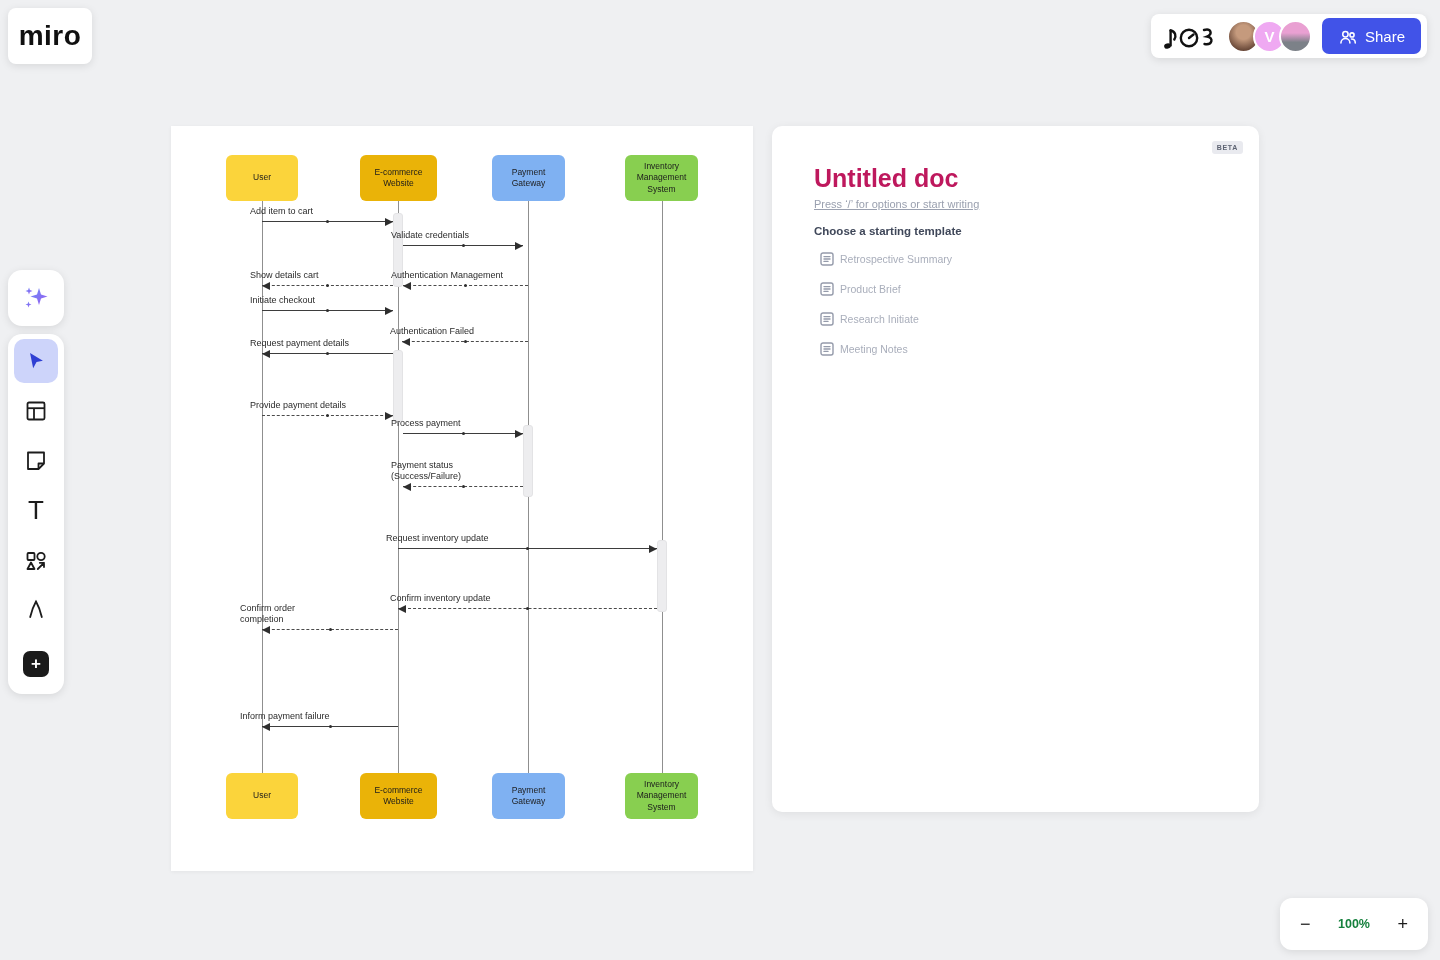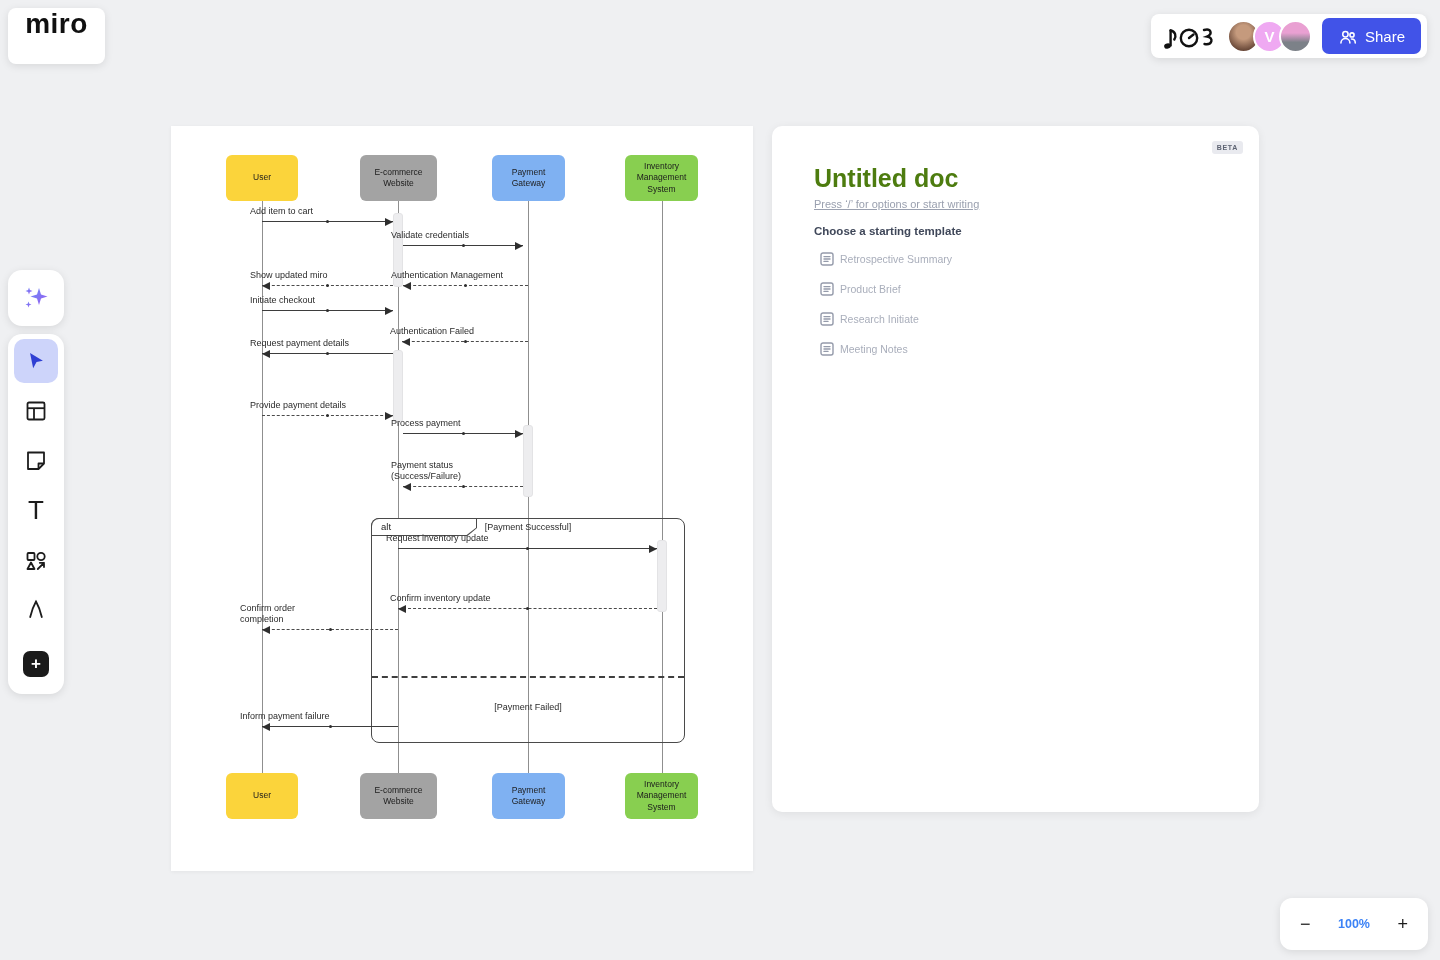--- a/index.html
+++ b/index.html
@@ -3,21 +3,21 @@
 <meta charset="utf-8">
 <style>
   * { margin:0; padding:0; box-sizing:border-box; }
   html,body { width:1440px; height:960px; }
   body { font-family:"Liberation Sans", sans-serif; }
   .stage { position:relative; width:1440px; height:960px; background:#EFF0F2; overflow:hidden; }
 
   .card { background:#fff; border-radius:8px; box-shadow:0 2px 8px rgba(0,0,0,.10); }
 
   
-  .logo-card { position:absolute; left:8px; top:8px; width:97px; height:56px; display:flex; align-items:flex-start; justify-content:center; cursor:pointer; }
+  .logo-card { position:absolute; left:8px; top:8px; width:84px; height:56px; display:flex; align-items:center; justify-content:center; cursor:pointer; }
   .logo-card span { font-size:28px; font-weight:800; color:#101010; letter-spacing:.5px; }
 
   .topbar-card { position:absolute; left:1151px; top:14px; width:276px; height:44px; display:flex; align-items:center; padding:0 4px 0 8px; }
   .doodle { width:58px; height:36px; flex:0 0 auto; }
   .avatars { display:flex; align-items:center; margin-left:10px; }
   .avatar { width:33px; height:33px; border-radius:50%; border:2px solid #fff; margin-left:-7px; display:flex; align-items:center; justify-content:center; font-weight:700; font-size:15px; color:#fff; cursor:pointer; }
   .avatar:first-child { margin-left:0; }
   .av1 { background:radial-gradient(circle at 50% 35%, #c59a7d 0 30%, #6b4a3a 75%); }
   .av2 { background:#EFA9F2; }
   .av3 { background:linear-gradient(180deg,#e9a0d2 0 38%, #7c8188 70%); }
@@ -29,50 +29,50 @@
   .tool { position:absolute; left:6px; width:44px; height:44px; border-radius:10px; display:flex; align-items:center; justify-content:center; cursor:pointer; background:transparent; border:none; }
   .tool.active { background:#CDD4FA; }
   .tool-text { font-size:26px; font-weight:500; color:#1c1c1c; line-height:1; }
   .plus-tile { position:absolute; left:15px; top:317px; width:26px; height:26px; background:#1b1b1b; border-radius:7px; color:#fff; font-size:17px; font-weight:600; display:flex; align-items:center; justify-content:center; cursor:pointer; border:none; font-family:inherit; }
 
   
   .canvas-panel { position:absolute; left:171px; top:126px; width:582px; height:745px; background:#fff; box-shadow:0 1px 4px rgba(0,0,0,.05); }
   .lifeline { position:absolute; top:75px; height:572px; width:1px; background:#8f8f8f; }
   .abar { position:absolute; width:10px; background:#EDEDEF; border:1px solid #E3E3E5; border-radius:3px; }
   .actor { position:absolute; height:46px; border-radius:6px; display:flex; align-items:center; justify-content:center; text-align:center; font-size:8.5px; font-weight:500; line-height:1.35; color:#1c1c1c; white-space:pre-line; cursor:pointer; }
-  .ac0 { background:#FBD43B; } .ac1 { background:#a3a3a3; } .ac2 { background:#7FB1F2; } .ac3 { background:#88CF50; }
+  .ac0 { background:#FBD43B; } .ac1 { background:#eab308; } .ac2 { background:#7FB1F2; } .ac3 { background:#88CF50; }
 
   .msg { position:absolute; height:0; }
   .msg-line { position:absolute; left:0; right:0; top:0; border-top:1px solid #3d3d3d; }
   .msg.dashed .msg-line { border-top-style:dashed; border-top-color:#4a4a4a; }
   .msg-label { position:absolute; left:-12px; right:-12px; bottom:3px; text-align:left; font-size:9px; color:#2b2b2b; white-space:pre-line; line-height:1.3; }
   .arrowhead { position:absolute; top:-4px; width:0; height:0; border-top:4px solid transparent; border-bottom:4px solid transparent; }
   .dir-right .arrowhead { right:0; border-left:8px solid #2e2e2e; }
   .dir-left  .arrowhead { left:0;  border-right:8px solid #2e2e2e; }
   .mid-dot { position:absolute; top:-2px; left:50%; margin-left:-1.5px; width:3px; height:3px; background:#2e2e2e; border-radius:50%; }
 
   .fragment { position:absolute; left:200px; top:392px; width:314px; height:225px; border:1px solid #4a4a4a; border-radius:8px; }
   .frag-tab { position:absolute; top:-1px; left:-1px; width:106px; height:18px; background:#4a4a4a; clip-path:polygon(0 0,100% 0,100% 55%,91% 100%,0 100%); border-top-left-radius:8px; }
   .frag-tab-inner { position:absolute; left:1px; top:1px; right:1px; bottom:1px; background:#fff; clip-path:polygon(0 0,100% 0,100% 55%,91% 100%,0 100%); border-top-left-radius:7px; font-size:9.5px; color:#1f1f1f; padding:2px 0 0 9px; }
   .frag-guard { position:absolute; left:0; right:0; text-align:center; font-size:9px; color:#2b2b2b; }
   .frag-divider { position:absolute; left:0; right:0; top:157px; border-top:2px dashed #3f3f3f; }
 
   
   .doc-panel { position:absolute; left:772px; top:126px; width:487px; height:686px; background:#fff; border-radius:10px; box-shadow:0 2px 10px rgba(0,0,0,.07); }
   .beta-badge { position:absolute; top:15px; right:16px; background:#E9EAEF; color:#5d6372; font-size:7px; font-weight:700; letter-spacing:.7px; padding:3px 5px; border-radius:3px; }
-  .doc-title { position:absolute; left:42px; top:38px; font-size:25px; font-weight:700; color:#4d7c0f; cursor:text; }
+  .doc-title { position:absolute; left:42px; top:38px; font-size:25px; font-weight:700; color:#be185d; cursor:text; }
   .doc-sub { position:absolute; left:42px; top:72px; font-size:11px; color:#9AA0AF; cursor:text;text-decoration:underline; }
   .doc-heading { position:absolute; left:42px; top:99px; font-size:11.5px; font-weight:700; color:#3F4759; }
   .tpl-item { position:absolute; left:48px; height:16px; display:flex; align-items:center; gap:6px; font-size:10.5px; color:#A9AEBB; cursor:pointer; }
   .tpl-item svg { flex:0 0 auto; }
 
   
   .zoom-card { position:absolute; left:1280px; top:898px; width:148px; height:52px; border-radius:12px; display:flex; align-items:center; justify-content:space-between; padding:0 20px; }
   .zoom-btn { font-size:18px; color:#1c1c1c; background:none; border:none; cursor:pointer; line-height:1; font-family:inherit; }
-  .zoom-level { font-size:12.5px; font-weight:700; color:#3b82f6; }
+  .zoom-level { font-size:12.5px; font-weight:700; color:#15803d; }
 </style>
 </head>
 <body>
 
 <div class="stage">
 
   <div class="card logo-card">
     <span>miro</span>
   </div>
 
@@ -163,45 +163,37 @@
     <div class="lifeline" style="left:91px"></div>
     <div class="lifeline" style="left:227px"></div>
     <div class="lifeline" style="left:357px"></div>
     <div class="lifeline" style="left:491px"></div>
 
     <div class="abar" style="left:222px; top:87px;  height:74px"></div>
     <div class="abar" style="left:222px; top:224px; height:73px"></div>
     <div class="abar" style="left:352px; top:299px; height:72px"></div>
     <div class="abar" style="left:486px; top:414px; height:72px"></div>
 
-    <div class="fragment">
-      <div class="frag-tab">
-        <div class="frag-tab-inner"><span>alt</span></div>
-      </div>
-      <div class="frag-guard" style="top:3px">[Payment Successful]</div>
-      <div class="frag-divider"></div>
-      <div class="frag-guard" style="top:183px">[Payment Failed]</div>
-    </div>
 
     <div class="msg dir-right" style="left:91px; top:95px; width:131px">
       <div class="msg-label">Add item to cart</div>
       <div class="msg-line">
           <span class="mid-dot"></span>
           <span class="arrowhead"></span>
         </div>
     </div>
     <div class="msg dir-right" style="left:232px; top:119px; width:120px">
       <div class="msg-label">Validate credentials</div>
       <div class="msg-line">
           <span class="mid-dot"></span>
           <span class="arrowhead"></span>
         </div>
     </div>
     <div class="msg dir-left dashed" style="left:91px; top:159px; width:131px">
-      <div class="msg-label">Show updated miro</div>
+      <div class="msg-label">Show details cart</div>
       <div class="msg-line">
           <span class="mid-dot"></span>
           <span class="arrowhead"></span>
         </div>
     </div>
     <div class="msg dir-left dashed" style="left:232px; top:159px; width:125px">
       <div class="msg-label">Authentication Management</div>
       <div class="msg-line">
           <span class="mid-dot"></span>
           <span class="arrowhead"></span>

